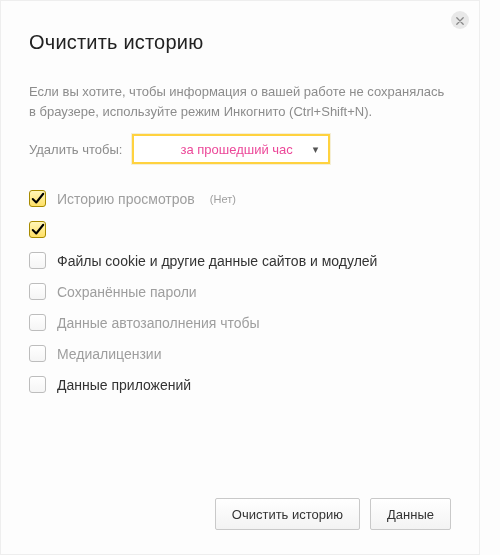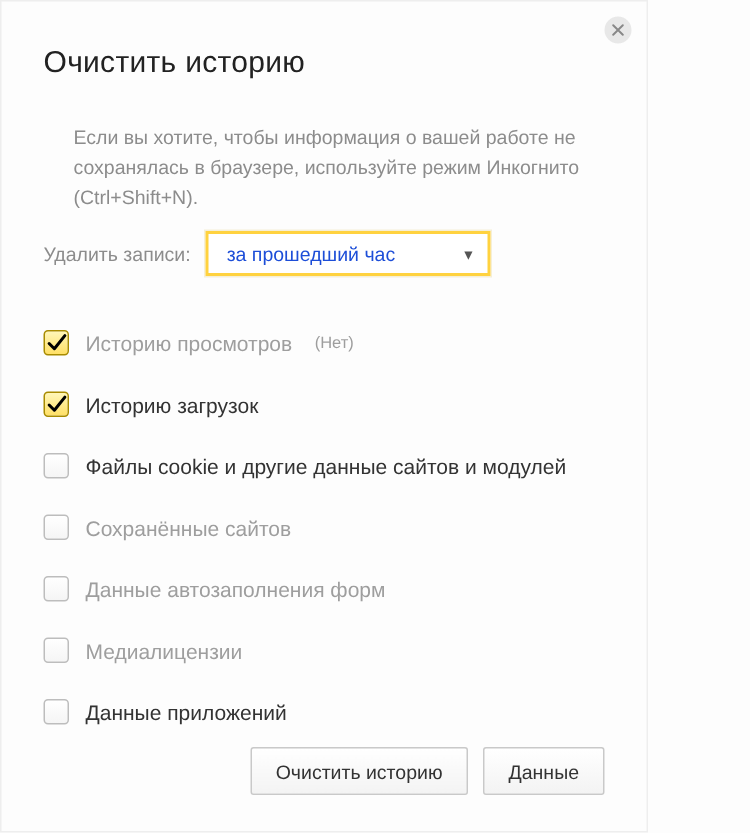--- a/index.html
+++ b/index.html
@@ -7,21 +7,21 @@
       width: 500px;
       height: 555px;
       background: #fdfdfd;
       font-family: Arial, Helvetica, sans-serif;
       position: relative;
       color: #333;
     }
     .dialog {
       padding: 30px 28px 24px 28px;
       border: 1px solid #eee;
-      width: 432px;
+      width: 480px;
       height: 555px;
       position: relative;
     }
     .close-btn {
       position: absolute;
       top: 10px;
       right: 10px;
       width: 18px;
       height: 18px;
       border-radius: 50%;
@@ -37,21 +37,20 @@
       font-weight: 400;
       color: #222;
       margin-bottom: 28px;
       letter-spacing: 0.2px;
     }
     .description {
       font-size: 13px;
       color: #8c8c8c;
       line-height: 1.55;
       margin-bottom: 12px;
-      margin-left: 20px;
     }
     .timerange-row {
       display: flex;
       align-items: center;
       gap: 10px;
       margin-bottom: 26px;
     }
     .timerange-label {
       font-size: 13px;
       color: #8c8c8c;
@@ -63,30 +62,30 @@
       border: 2px solid #ffd23f;
       box-shadow: 0 0 0 1px rgba(200,160,0,0.15);
       padding: 0 10px 0 12px;
       background: #fff;
       cursor: pointer;
       min-width: 190px;
       justify-content: space-between;
     }
     .select-text {
       font-size: 13px;
-      color: #1d4ed8;
+      color: #ec4899;
+      margin-left: 34px;
     }
     .select-caret { color: #555; font-size: 11px; margin-left: 20px;}
     .option-list { display: flex; flex-direction: column; gap: 14px; }
     .option-item {
       display: flex;
       align-items: center;
       gap: 11px;
       cursor: pointer;
-      margin-top: 10px;
     }
     .checkbox {
       width: 17px;
       height: 17px;
       border: 1px solid #bdbdbd;
       border-radius: 3px;
       background: linear-gradient(#ffffff,#f5f5f5);
       display: flex;
       align-items: center;
       justify-content: center;
@@ -137,21 +136,21 @@
           <path d="M1 1 L9 9 M9 1 L1 9" stroke="#888" stroke-width="1.6" stroke-linecap="round"></path>
         </svg>
     </span>
   </div>
 
   <h1 class="title">Очистить историю</h1>
 
   <p class="description">Если вы хотите, чтобы информация о вашей работе не сохранялась в браузере, используйте режим Инкогнито (Ctrl+Shift+N).</p>
 
   <div class="timerange-row">
-    <span class="timerange-label">Удалить записи:</span>
+    <span class="timerange-label">Удалить чтобы:</span>
     <div class="select">
       <span class="select-text">за прошедший час</span>
       <span class="select-caret">▾</span>
     </div>
   </div>
 
   <div class="option-list">
 
     <label class="option-item">
       <span class="checkbox checked">
@@ -162,43 +161,42 @@
       <span class="opt-label muted">Историю просмотров</span>
       <span class="opt-hint">(Нет)</span>
     </label>
 
     <label class="option-item">
       <span class="checkbox checked">
         <svg viewBox="0 0 16 16">
             <path d="M2 8 L6 12 L14 2" stroke="#000" stroke-width="2.3" fill="none" stroke-linecap="round" stroke-linejoin="round"></path>
           </svg>
       </span>
-      <span class="opt-label">Историю загрузок</span>
     </label>
 
 
     <label class="option-item">
       <span class="checkbox">
         
       </span>
       <span class="opt-label">Файлы cookie и другие данные сайтов и модулей</span>
     </label>
 
     <label class="option-item">
       <span class="checkbox">
         
       </span>
-      <span class="opt-label muted">Сохранённые сайтов</span>
-    </label>
-
-    <label class="option-item">
-      <span class="checkbox">
-        
-      </span>
-      <span class="opt-label muted">Данные автозаполнения форм</span>
+      <span class="opt-label muted">Сохранённые пароли</span>
+    </label>
+
+    <label class="option-item">
+      <span class="checkbox">
+        
+      </span>
+      <span class="opt-label muted">Данные автозаполнения чтобы</span>
     </label>
 
     <label class="option-item">
       <span class="checkbox">
         
       </span>
       <span class="opt-label muted">Медиалицензии</span>
     </label>
 
     <label class="option-item">

